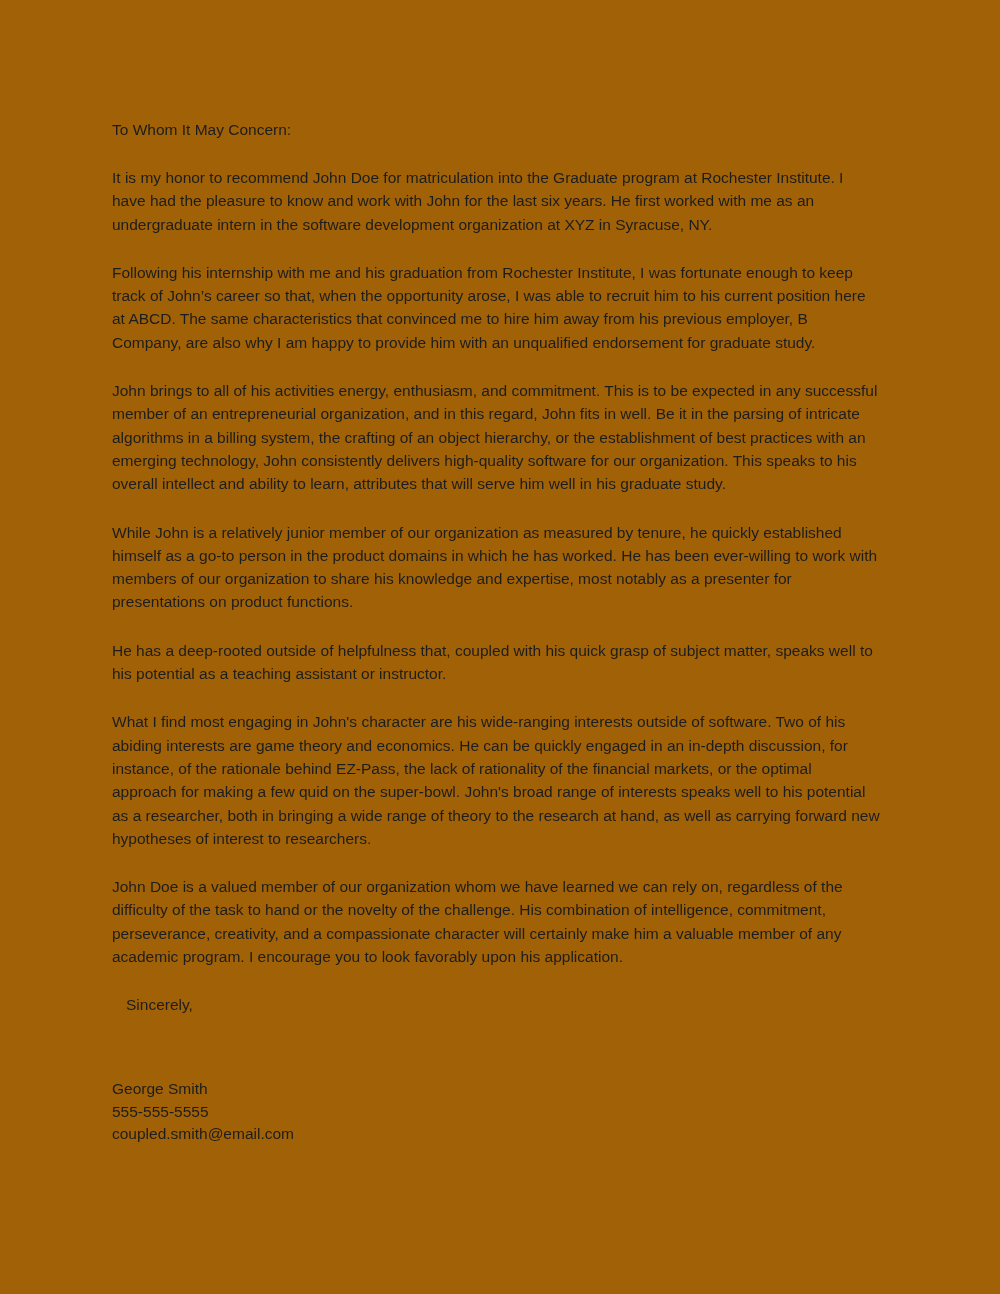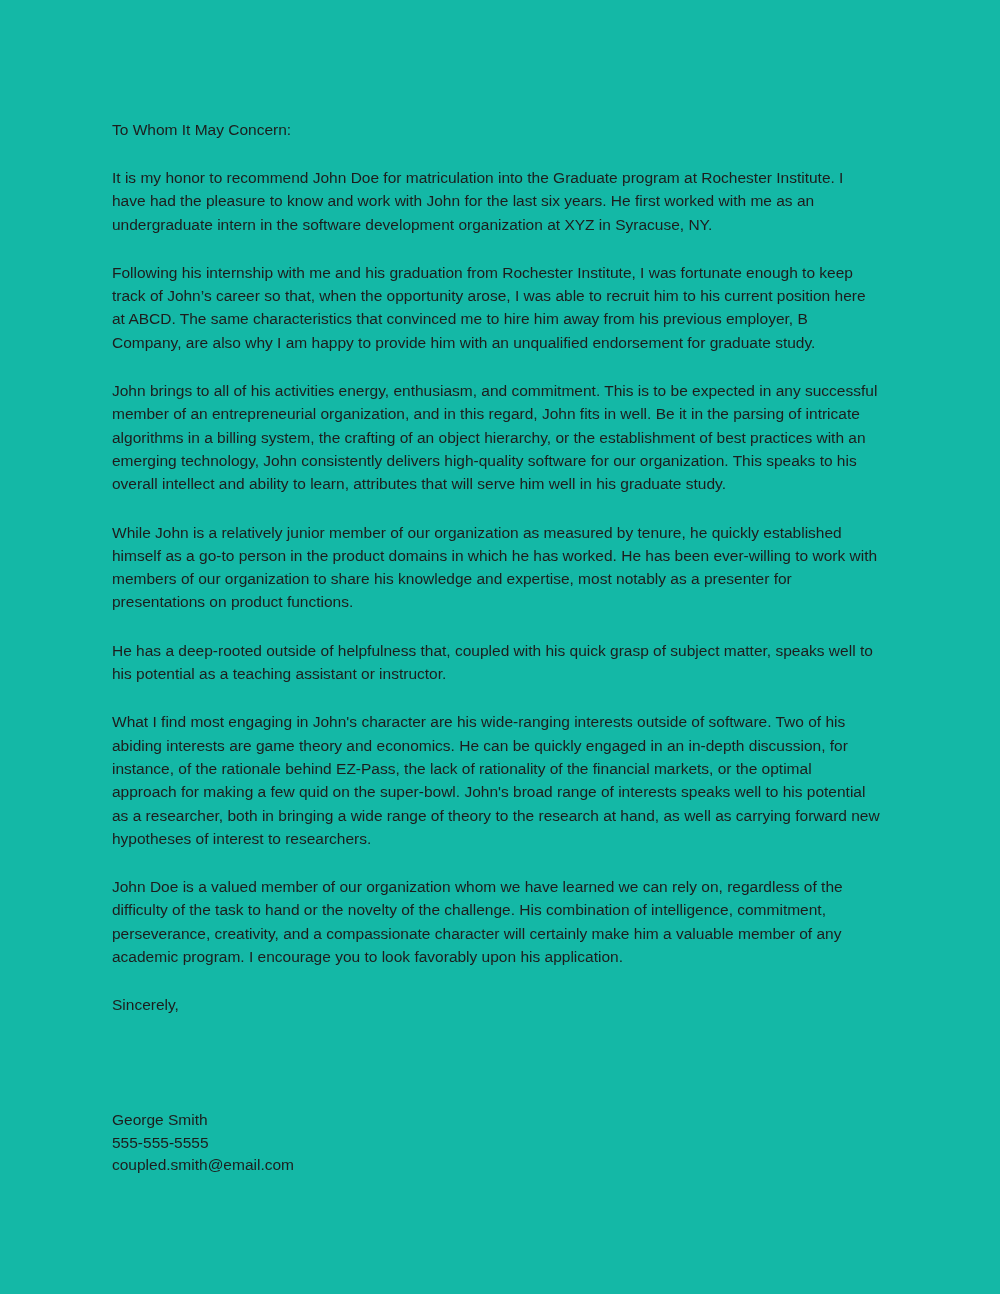--- a/index.html
+++ b/index.html
@@ -10,21 +10,21 @@
     width: 1000px;
     height: 1294px;
     background: #f5f5f4;
     font-family: "Liberation Sans", sans-serif;
     -webkit-font-smoothing: antialiased;
   }
   .page {
     position: relative;
     width: 1000px;
     height: 1294px;
-    background: #14b8a6;
+    background: #a16207;
     box-sizing: border-box;
   }
   .letter-body {
     position: absolute;
     left: 112px;
     top: 118px;
     width: 768px;
   }
   .salutation {
     font-size: 15.5px;
@@ -37,24 +37,24 @@
     line-height: 23.3px;
     color: #1d1d1d;
     margin: 16px 0 25px 0;
     text-align: left;
     white-space: pre-wrap;
   }
   .closing {
     font-size: 15.5px;
     line-height: 23px;
     color: #1d1d1d;
-    margin: 0 0 0 0;
+    margin: 0 0 0 14px;
   }
   .signature-block {
-    margin-top: 93px;
+    margin-top: 62px;
   }
   .sig-line {
     font-size: 15.5px;
     line-height: 22.4px;
     color: #1d1d1d;
     display: block;
   }
 </style>
 </head>
 <body>

